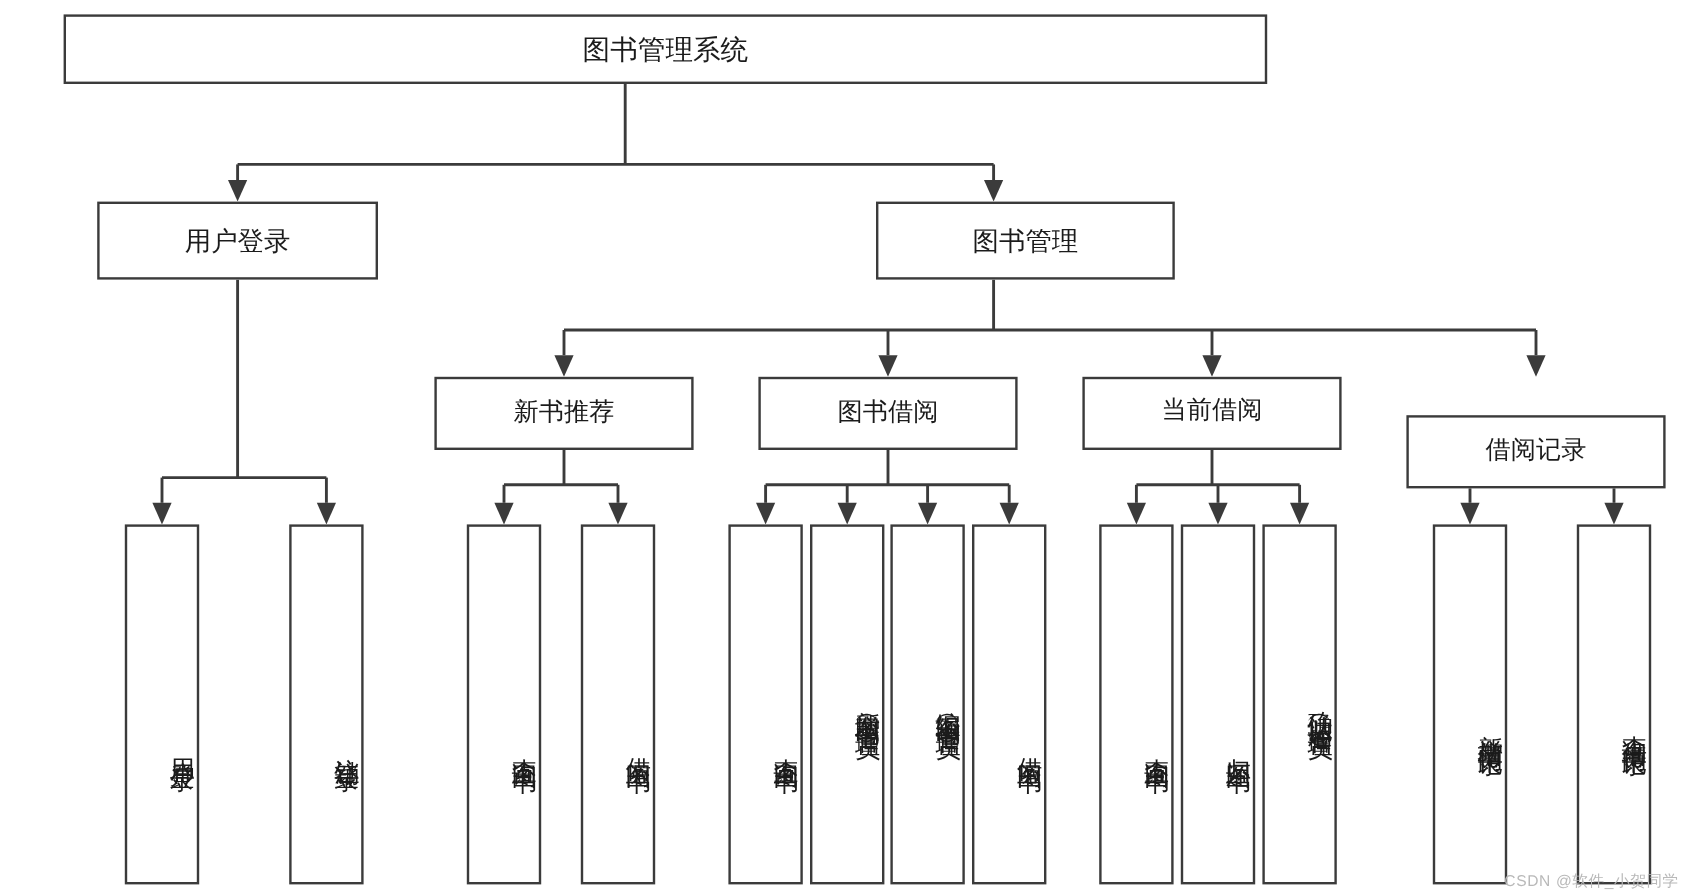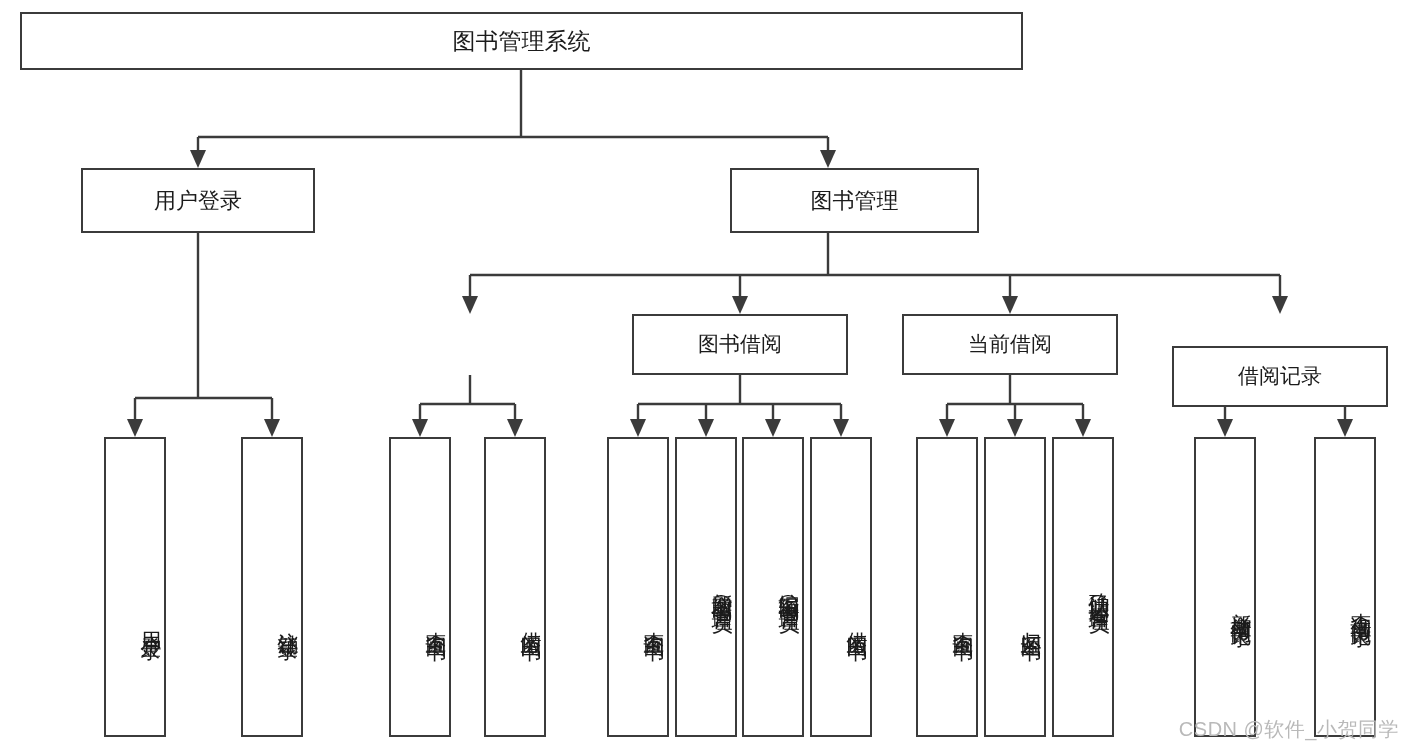--- a/index.html
+++ b/index.html
@@ -25,20 +25,21 @@
     border: 2px solid #3b3b3b;
     display: flex;
     align-items: center;
     justify-content: center;
     color: #1b1b1b;
     text-align: center;
     line-height: 1.25;
   }
   .node.root {
     font-size: 23px;
+    margin-left: 33px;
   }
   .node.lvl2 {
     font-size: 22px;
   }
   .node.lvl3 {
     font-size: 21px;
   }
   
   .node.leaf {
     writing-mode: vertical-rl;
@@ -68,21 +69,21 @@
     fill: none;
   }
   #wires polygon {
     fill: #3b3b3b;
   }
   
   .watermark {
     position: absolute;
     right: 6px;
     bottom: 4px;
-    font-size: 20px;
+    font-size: 13px;
     color: #b9b9b9;
     white-space: nowrap;
     letter-spacing: 0.5px;
   }
 </style>
 </head>
 <body>
 
 <div id="canvas">
 
@@ -154,24 +155,27 @@
     <span>图书管理系统</span>
   </div>
 
   <div class="node lvl2" style="left:81px;top:168px;width:234px;height:65px;">
     <span>用户登录</span>
   </div>
   <div class="node lvl2" style="left:711px;top:168px;width:249px;height:65px;margin-left:19px;">
     <span>图书管理</span>
   </div>
 
+  <div class="node lvl3" style="left:362px;top:314px;width:216px;height:61px;">
+    <span>新书推荐</span>
+  </div>
   <div class="node lvl3" style="left:632px;top:314px;width:216px;height:61px;align-items:center;">
     <span>图书借阅</span>
   </div>
-  <div class="node lvl3" style="left:902px;top:314px;width:216px;height:61px;">
+  <div class="node lvl3" style="left:902px;top:314px;width:216px;height:61px;font-family:Liberation Mono, monospace;">
     <span>当前借阅</span>
   </div>
   <div class="node lvl3" style="left:1172px;top:314px;width:216px;height:61px;margin-top:32px;">
     <span>借阅记录</span>
   </div>
 
   <div class="node leaf" style="left:104px;top:437px;width:62px;height:300px;padding-top:68px;">
     <span>用户登录</span>
   </div>
   <div class="node leaf" style="left:241px;top:437px;width:62px;height:300px;padding-top:68px;">

